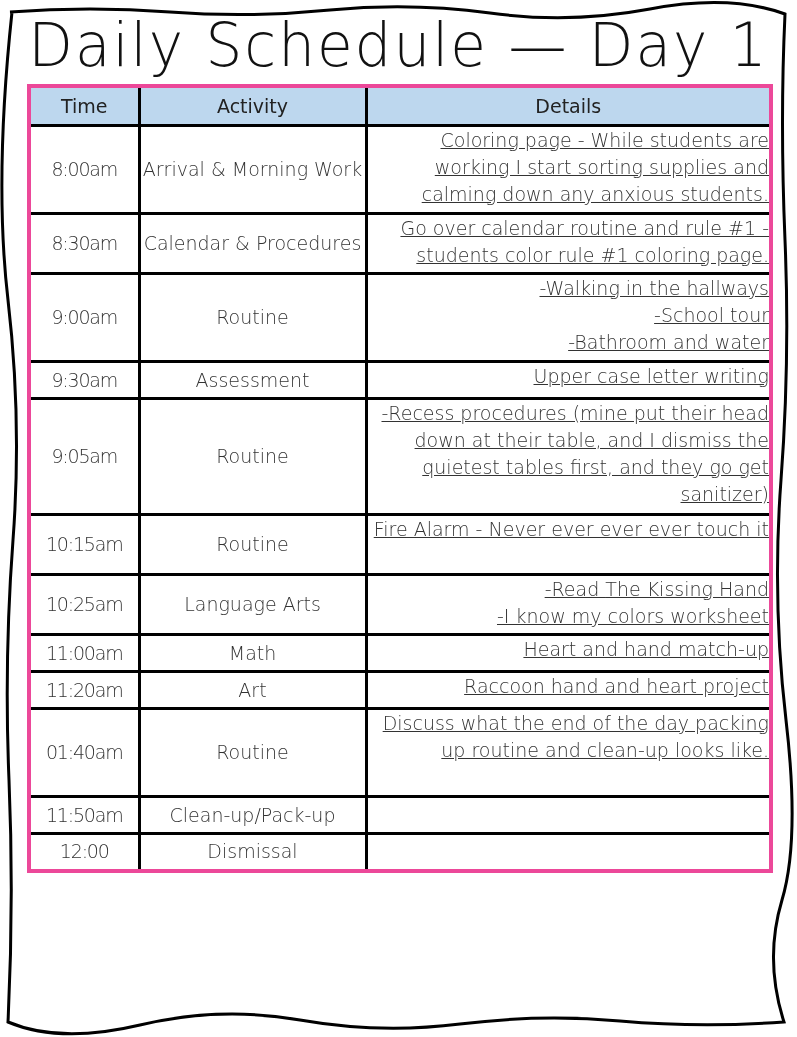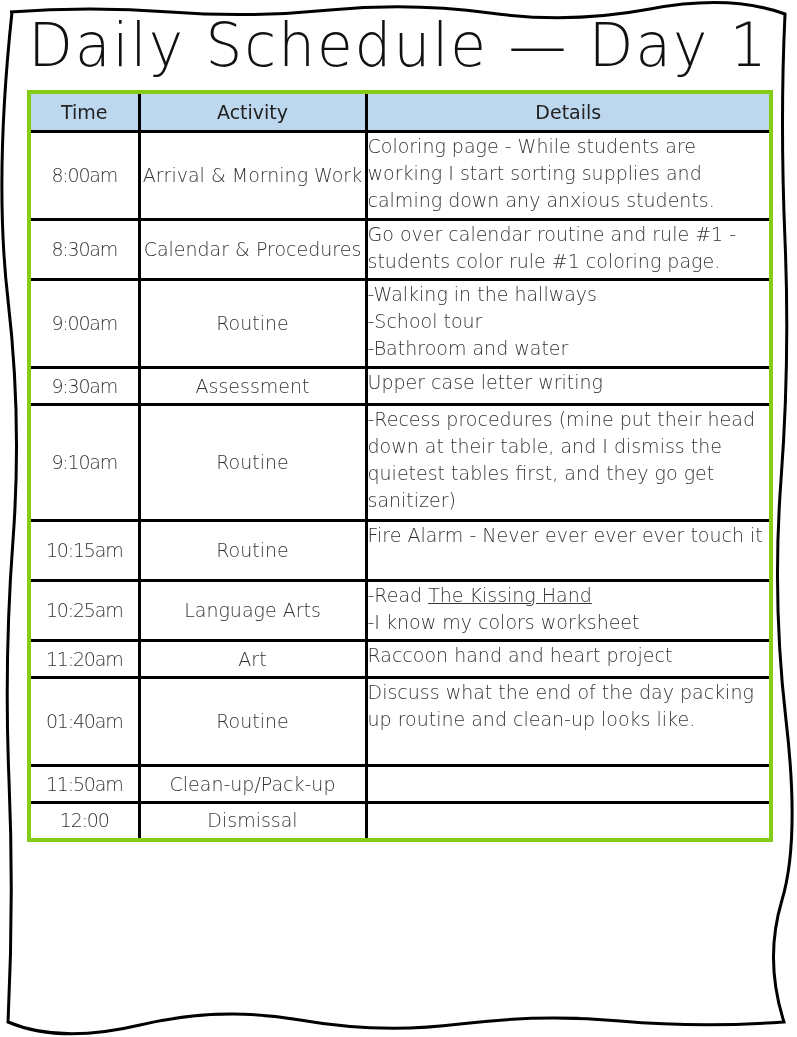--- a/index.html
+++ b/index.html
@@ -6,38 +6,38 @@
   body { width: 797px; height: 1037px; position: relative; overflow: hidden;
          font-family: "DejaVu Sans", sans-serif; color: #222; }
   .frame-svg { position: absolute; left: 0; top: 0; width: 797px; height: 1037px; pointer-events: none; }
   .title {
     position: absolute; left: 0; top: 10px; width: 797px; text-align: center;
     font-family: "DejaVu Sans", sans-serif; font-weight: 300;
     font-size: 58px; letter-spacing: 2px; color: #111; line-height: 70px;
     transform: scaleY(1.05);
   }
   table.schedule {
-    position: absolute; left: 27px; top: 90px; width: 742px;
+    position: absolute; left: 27px; top: 84px; width: 742px;
     border-collapse: collapse; table-layout: fixed;
-    border: 4px solid #84cc16;
+    border: 4px solid #ec4899;
   }
   table.schedule col.c-time { width: 110px; }
   table.schedule col.c-act { width: 227px; }
   table.schedule col.c-det { width: 405px; }
   table.schedule th, table.schedule td {
     border: 3px solid #000; padding: 0;
     font-family: "DejaVu Sans", sans-serif; font-weight: 200;
     font-size: 19px; line-height: 27px; color: #333;
   }
   table.schedule th {
     background: #bdd7ee; height: 36px; font-weight: normal; font-size: 19px; color: #222;
   }
   td.time, td.act { text-align: center; vertical-align: middle; }
   td.time { letter-spacing: -1.2px; }
-  td.det { text-align: left; vertical-align: top; padding: 2px 6px 2px 8px; white-space: pre-line; font-size: 19px; }
+  td.det { text-align: right; vertical-align: top; padding: 2px 6px 2px 8px; white-space: pre-line; font-size: 19px; text-decoration: underline; }
   td.det u { text-decoration: underline; }
   .row-tall3 { height: 88px; }
   .row-2 { height: 60px; }
   .row-1 { height: 37px; }
   .row-4 { height: 116px; }
   .row-empty { height: 37px; }
   .row-med { height: 60px; }
 </style>
 </head>
 <body>
@@ -81,34 +81,39 @@
       <td class="det">-Walking in the hallways
 -School tour
 -Bathroom and water</td>
     </tr>
     <tr class="row-1">
       <td class="time">9:30am</td>
       <td class="act">Assessment</td>
       <td class="det">Upper case letter writing</td>
     </tr>
     <tr class="row-4">
-      <td class="time">9:10am</td>
+      <td class="time">9:05am</td>
       <td class="act">Routine</td>
       <td class="det">-Recess procedures (mine put their head down at their table, and I dismiss the quietest tables first, and they go get sanitizer)</td>
     </tr>
     <tr class="row-med">
       <td class="time">10:15am</td>
       <td class="act">Routine</td>
       <td class="det">Fire Alarm - Never ever ever ever touch it</td>
     </tr>
     <tr class="row-med">
       <td class="time">10:25am</td>
       <td class="act">Language Arts</td>
       <td class="det"><span>-Read </span><u>The Kissing Hand</u><span>
 -I know my colors worksheet</span></td>
+    </tr>
+    <tr class="row-1">
+      <td class="time">11:00am</td>
+      <td class="act">Math</td>
+      <td class="det">Heart and hand match-up</td>
     </tr>
     <tr class="row-1">
       <td class="time">11:20am</td>
       <td class="act">Art</td>
       <td class="det">Raccoon hand and heart project</td>
     </tr>
     <tr class="row-tall3">
       <td class="time">01:40am</td>
       <td class="act">Routine</td>
       <td class="det">Discuss what the end of the day packing up routine and clean-up looks like.</td>

